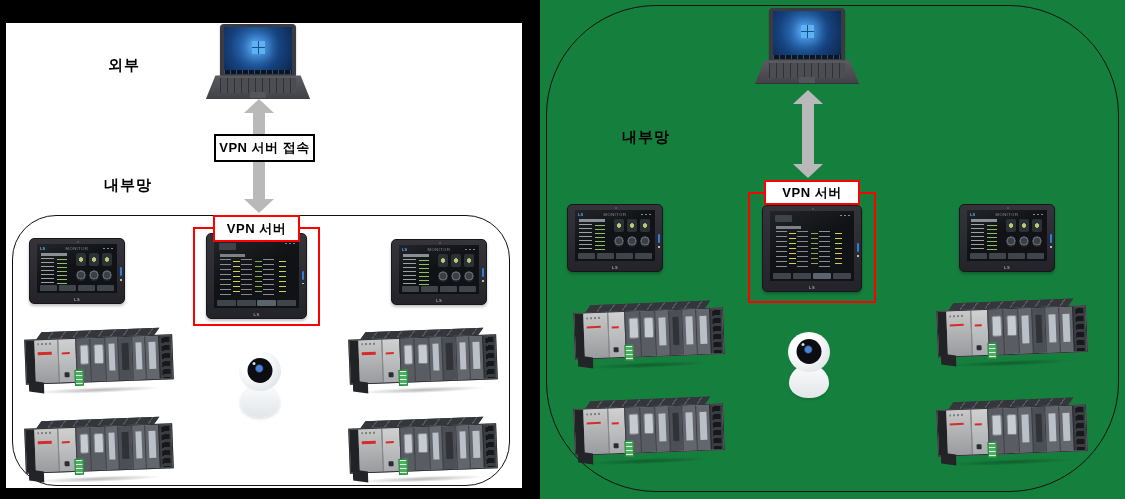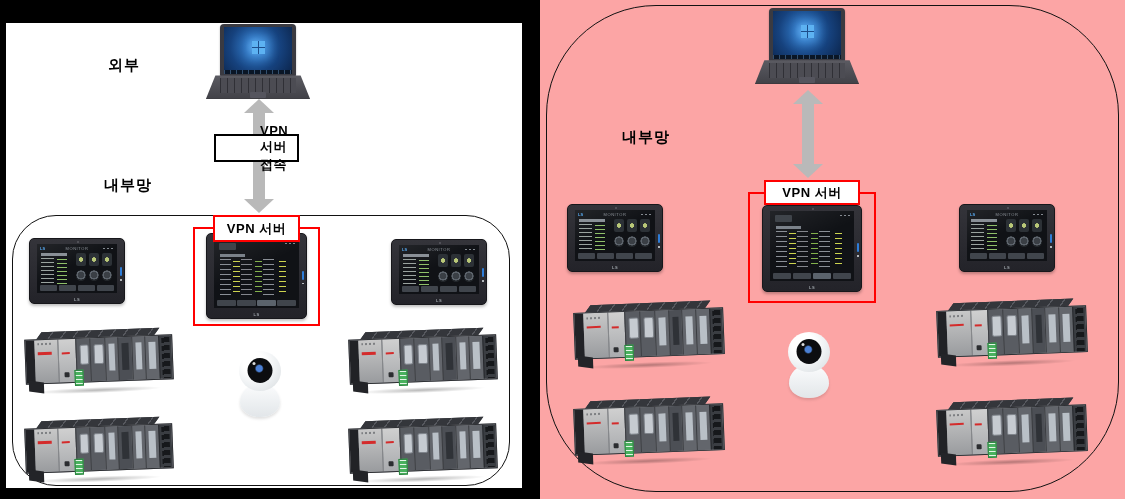--- a/index.html
+++ b/index.html
@@ -2,21 +2,21 @@
 <html><head>
 <meta charset="utf-8">
 <style>
   :root{
     --red:#ff0000;
     --arrow:#b9b9b9;
     --ink:#000000;
   }
   *{box-sizing:border-box;margin:0;padding:0;}
   body{font-family:"Liberation Sans",sans-serif;background:#ffffff;}
-  #canvas{position:relative;width:1125px;height:499px;background:#fca5a5;overflow:hidden;}
+  #canvas{position:relative;width:1125px;height:499px;background:#15803d;overflow:hidden;}
 
   .abs{position:absolute;}
 
   
   .bg-black{left:0;top:0;width:540px;height:499px;background:#000;z-index:0;}
   .bg-white-left{left:6px;top:23px;width:516px;height:465px;background:#fff;z-index:1;}
 
   
   .zone{border:1.6px solid #121212;background:transparent;z-index:2;}
   #zone1{left:12px;top:215px;width:498px;height:271px;border-radius:44px;}
@@ -175,21 +175,21 @@
       <div class="lap-pad"></div>
     </div>
   </div>
 
   <div class="abs varrow" style="left:244px;top:99px;width:30px;height:114px;">
     <div class="tip up"></div>
     <div class="shaft"></div>
     <div class="tip down"></div>
   </div>
 
-  <div class="abs box-label black" style="left:214px;top:134px;width:85px;height:28px;padding-left:44px;">VPN 서버 접속</div>
+  <div class="abs box-label black" style="left:214px;top:134px;width:101px;height:28px;">VPN 서버 접속</div>
 
   <div class="abs klabel" style="left:104px;top:176px;">내부망</div>
 
   <div class="abs red-frame" style="left:193px;top:227px;width:127px;height:99px;"></div>
   <div class="abs box-label redb" style="left:213px;top:215px;width:87px;height:27px;">VPN 서버</div>
 
   <div class="abs hmi" style="left:29px;top:238px;width:96px;height:66px;">
     <div class="hmi-screen">
       <div class="scr-brand">LS</div>
       <div class="scr-title">MONITOR</div>

